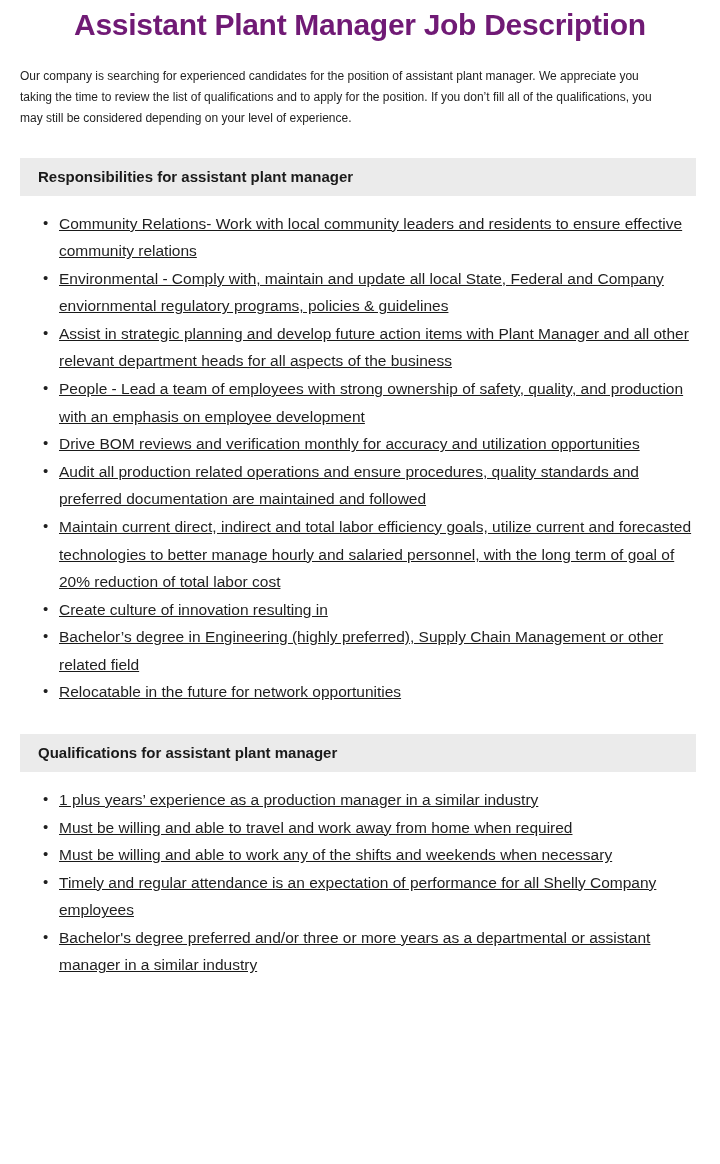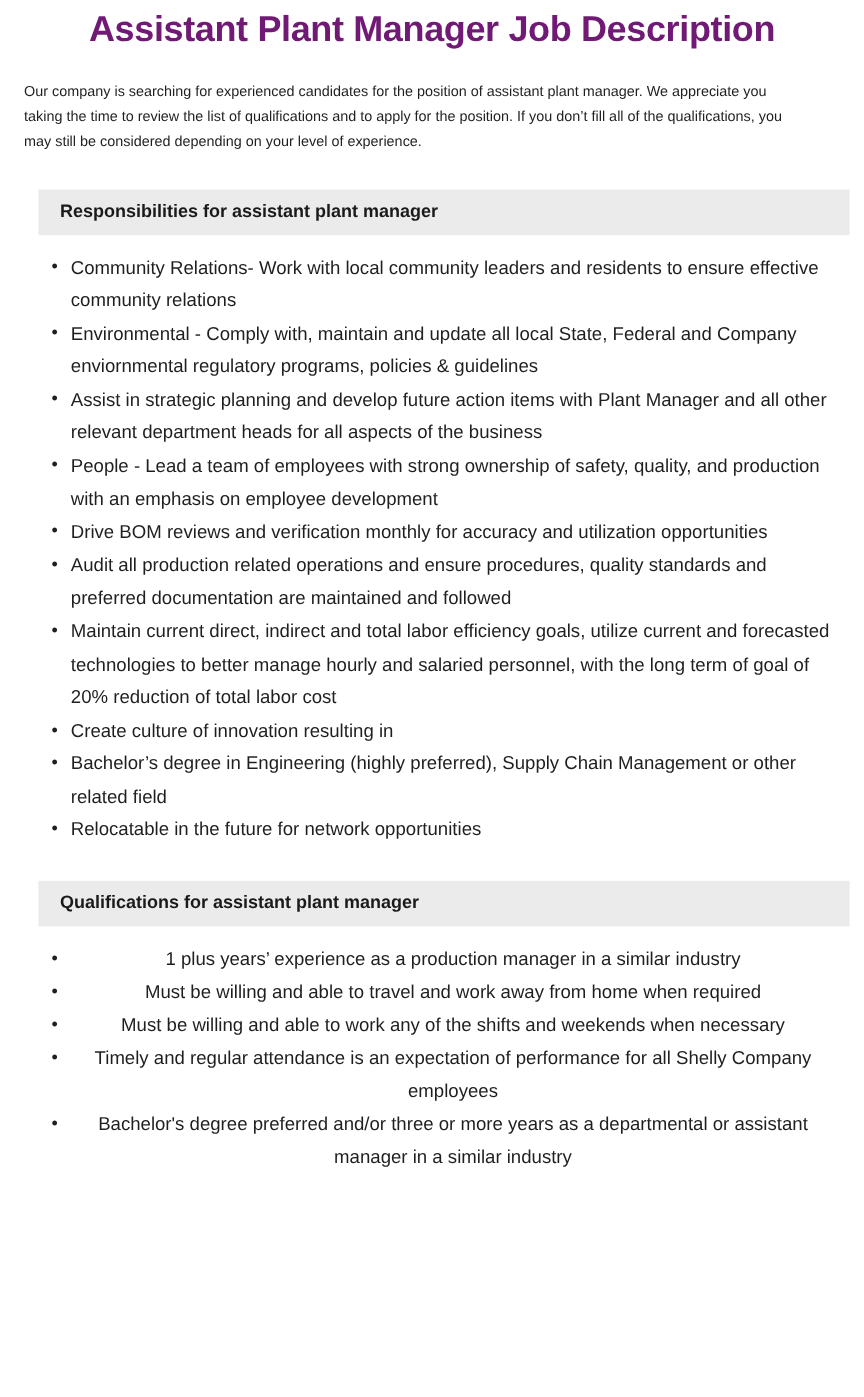--- a/index.html
+++ b/index.html
@@ -40,41 +40,42 @@
     color: #1f1f1f;
     max-width: 676px;
     box-sizing: border-box;
   }
 
   .section {
     margin: 0;
   }
 
   .section-header {
-    margin: 28px 24px 0 32px;
+    margin: 28px 24px 0 20px;
     width: 676px;
     box-sizing: border-box;
     background: #ebebeb;
     height: 38px;
     display: flex;
     align-items: center;
     padding: 0 18px;
   }
 
   .section-header-text {
     font-size: 15px;
     font-weight: bold;
     color: #1a1a1a;
     line-height: 1.2;
   }
 
   ul.items {
     list-style: none;
     margin: 0;
     padding: 14px 24px 0 20px;
+    text-decoration: underline;
   }
 
   ul.items li {
     position: relative;
     padding-left: 39px;
     margin: 0 0 0 0;
     font-size: 15.5px;
     line-height: 1.78;
     color: #1f1f1f;
     max-width: 676px;
@@ -86,21 +87,20 @@
     position: absolute;
     left: 23px;
     top: 0;
     font-size: 15px;
     line-height: 1.78;
     color: #1f1f1f;
   }
 
   .section:last-of-type ul.items {
     padding-bottom: 30px;
-    text-align: center;
   }
 </style>
 </head>
 <body>
 
 <div class="page">
 
   <h1 class="doc-title">Assistant Plant Manager Job Description</h1>
 
   <p class="intro">Our company is searching for experienced candidates for the position of assistant plant manager. We appreciate you taking the time to review the list of qualifications and to apply for the position. If you don’t fill all of the qualifications, you may still be considered depending on your level of experience.</p>

